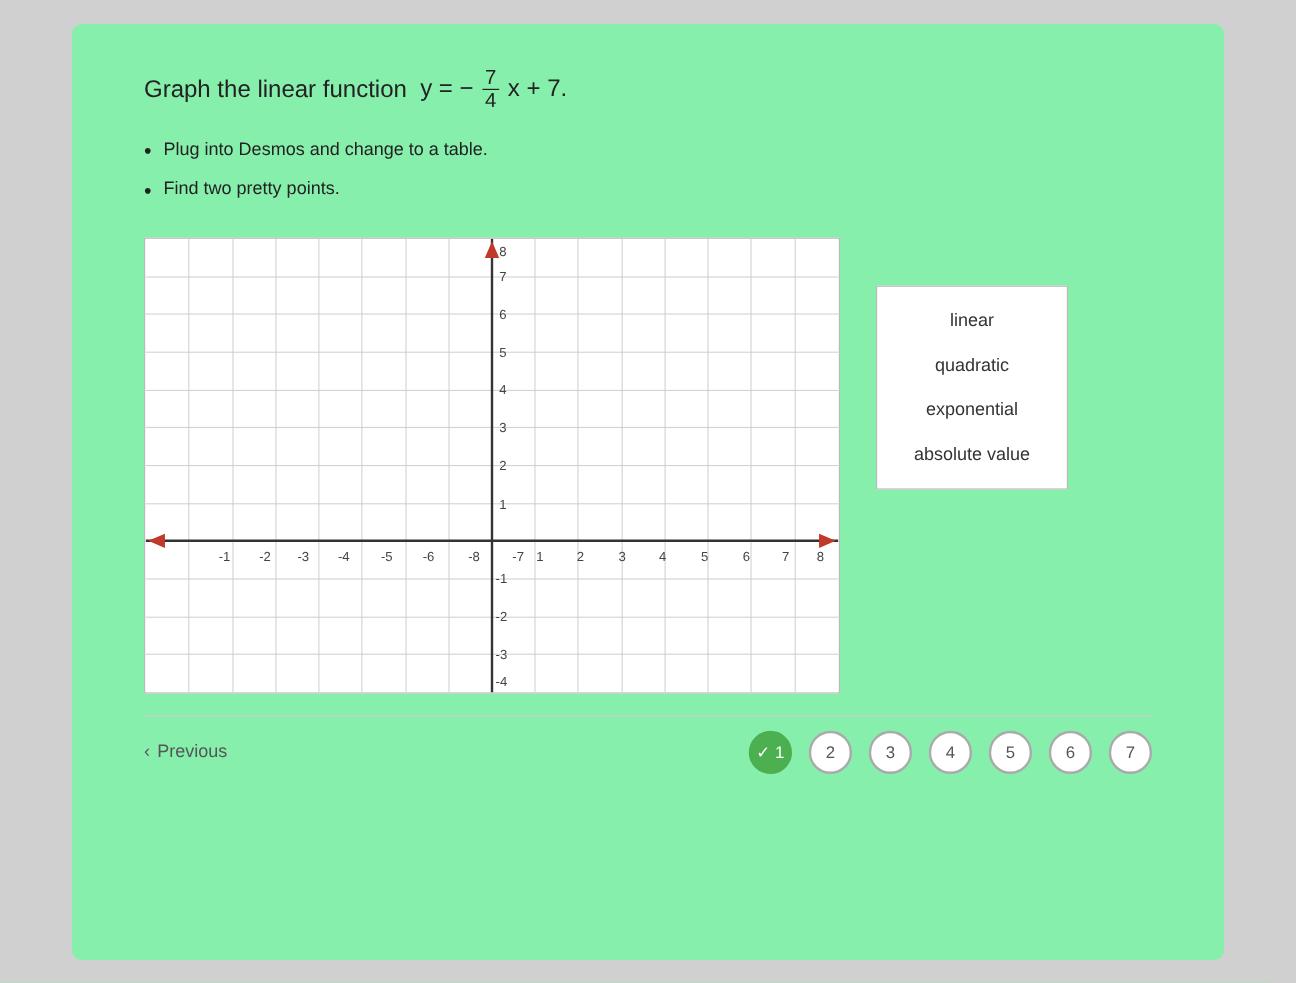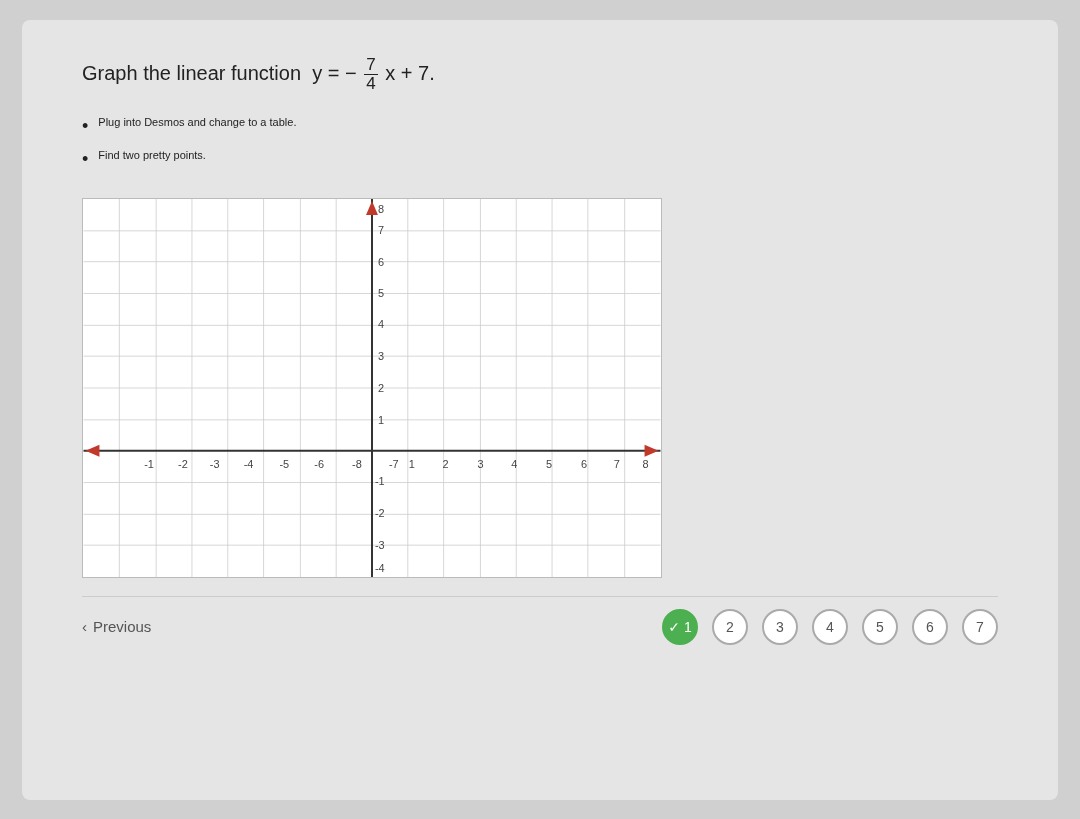--- a/index.html
+++ b/index.html
@@ -6,22 +6,22 @@
     body {
       background: #d0d0d0;
       font-family: Arial, sans-serif;
       width: 1080px;
       height: 819px;
       display: flex;
       align-items: center;
       justify-content: center;
     }
     .page {
-      background: #e5e5e5;
-      width: 1036px;
+      background: #86efac;
+      width: 960px;
       min-height: 780px;
       border-radius: 8px;
       padding: 36px 60px 24px 60px;
       position: relative;
     }
     .title {
       font-size: 20px;
       color: #222;
       margin-bottom: 22px;
       font-weight: 400;
@@ -35,21 +35,21 @@
       line-height: 1.1;
       margin: 0 2px;
     }
     .title .fraction .num { border-bottom: 1.5px solid #222; padding: 0 2px; font-size: 17px; }
     .title .fraction .den { padding: 0 2px; font-size: 17px; }
     .bullets {
       list-style: none;
       margin-bottom: 28px;
     }
     .bullets li {
-      font-size: 11px;
+      font-size: 15px;
       color: #222;
       margin-bottom: 10px;
       display: flex;
       align-items: flex-start;
       margin-top: 12px;
     }
     .bullets li::before {
       content: "•";
       margin-right: 10px;
       font-size: 18px;
@@ -226,20 +226,26 @@
         <text x="296" y="67" font-size="11" fill="#444">6</text>
         <text x="296" y="35" font-size="11" fill="#444">7</text>
         <text x="296" y="14" font-size="11" fill="#444">8</text>
         <text x="293" y="288" font-size="11" fill="#444">-1</text>
         <text x="293" y="320" font-size="11" fill="#444">-2</text>
         <text x="293" y="352" font-size="11" fill="#444">-3</text>
         <text x="293" y="375" font-size="11" fill="#444">-4</text>
       </svg>
     </div>
 
+    <div class="legend-box">
+      <div class="legend-item">linear</div>
+      <div class="legend-item">quadratic</div>
+      <div class="legend-item">exponential</div>
+      <div class="legend-item">absolute value</div>
+    </div>
   </div>
 
   <div class="bottom-bar">
     <button class="prev-btn">
       <span>‹</span>
       <span>Previous</span>
     </button>
     <div class="page-indicators">
       <div class="page-dot active">
           <span style="font-size:14px;color:#fff;">✓ 1</span>

